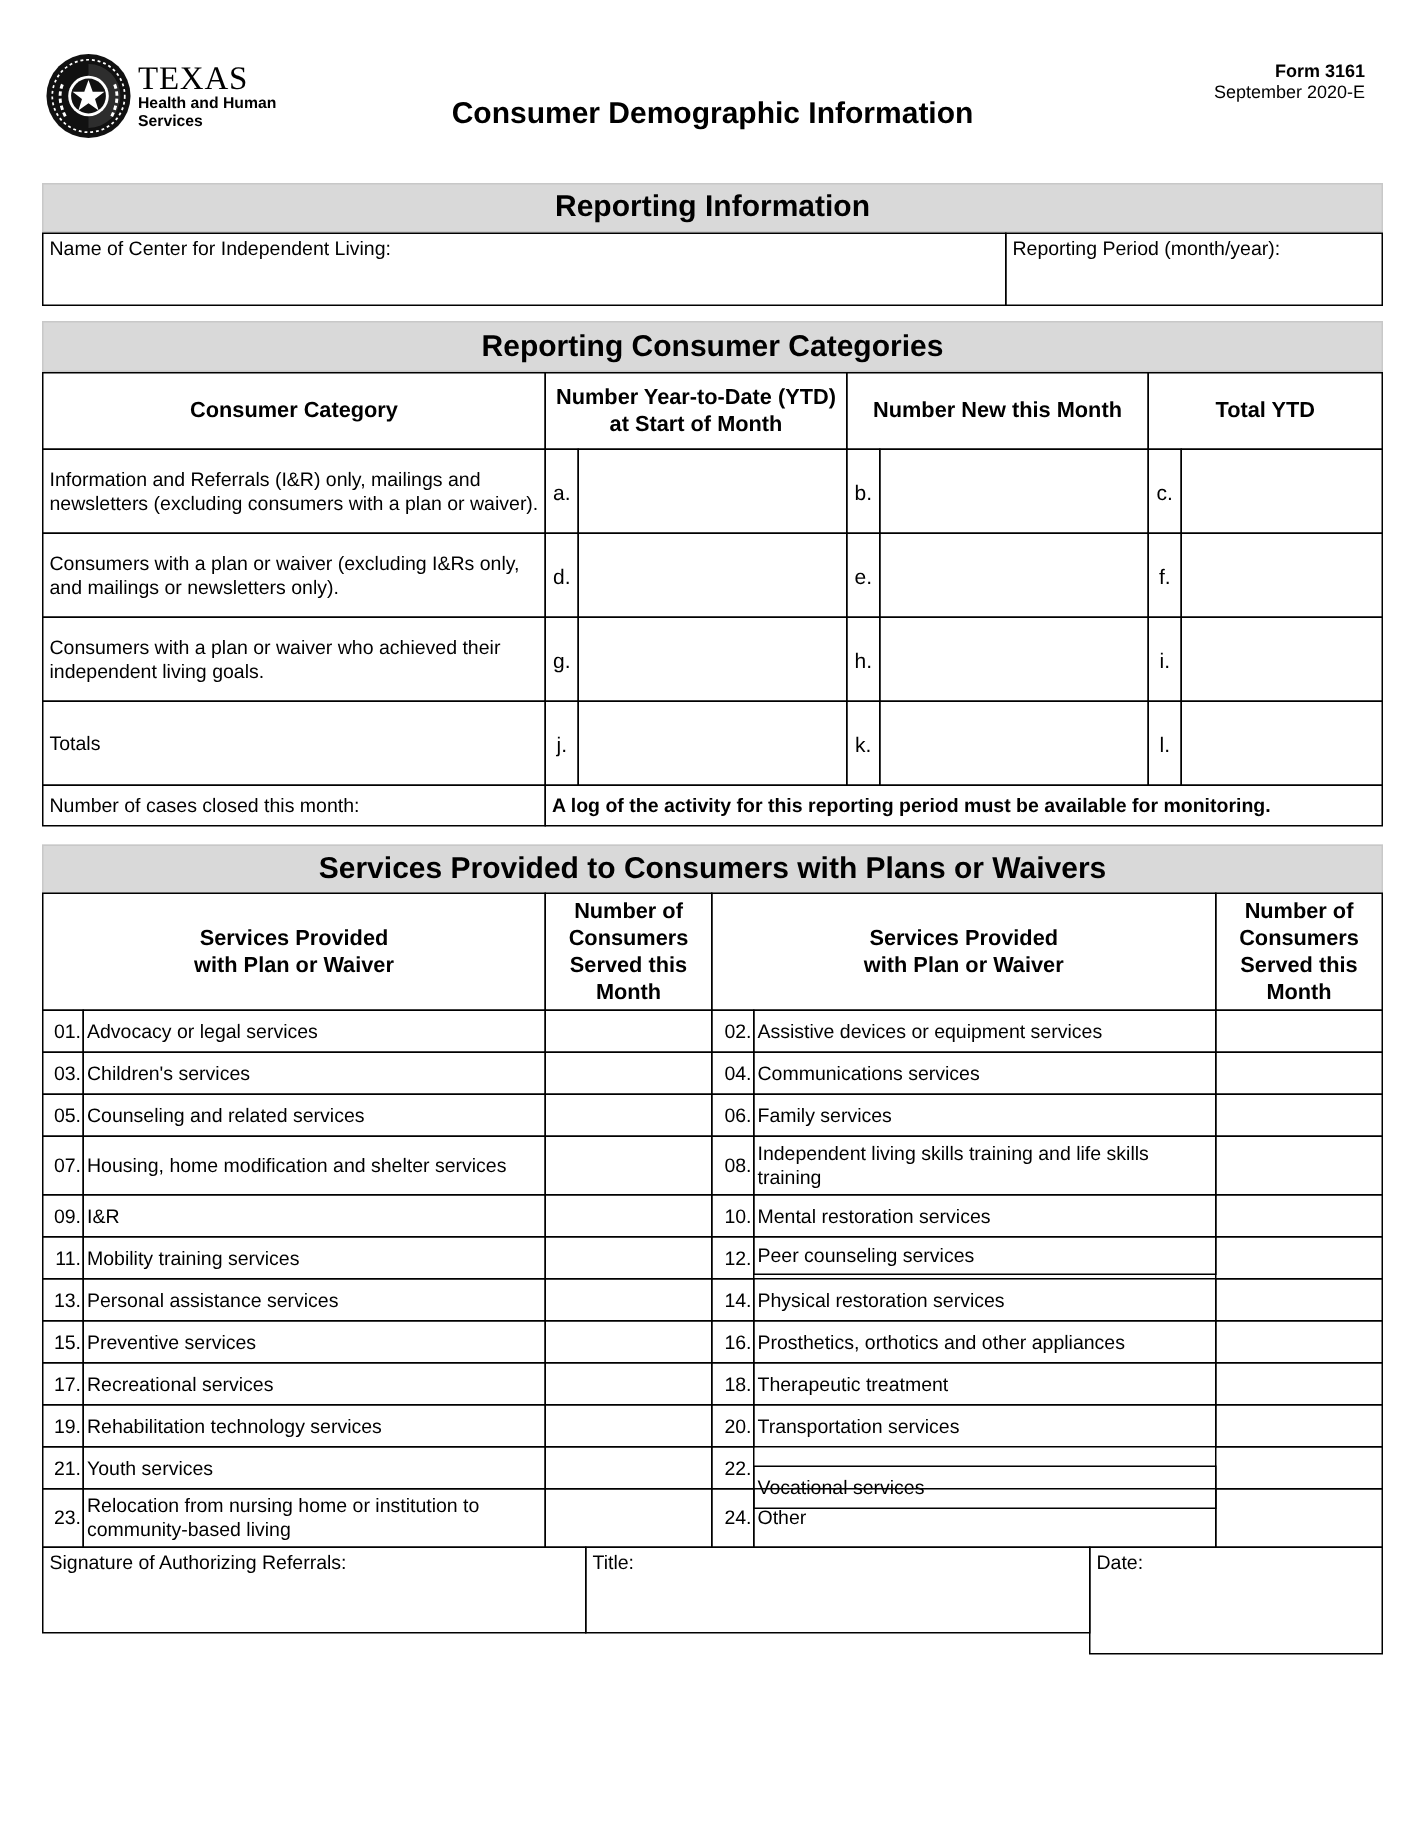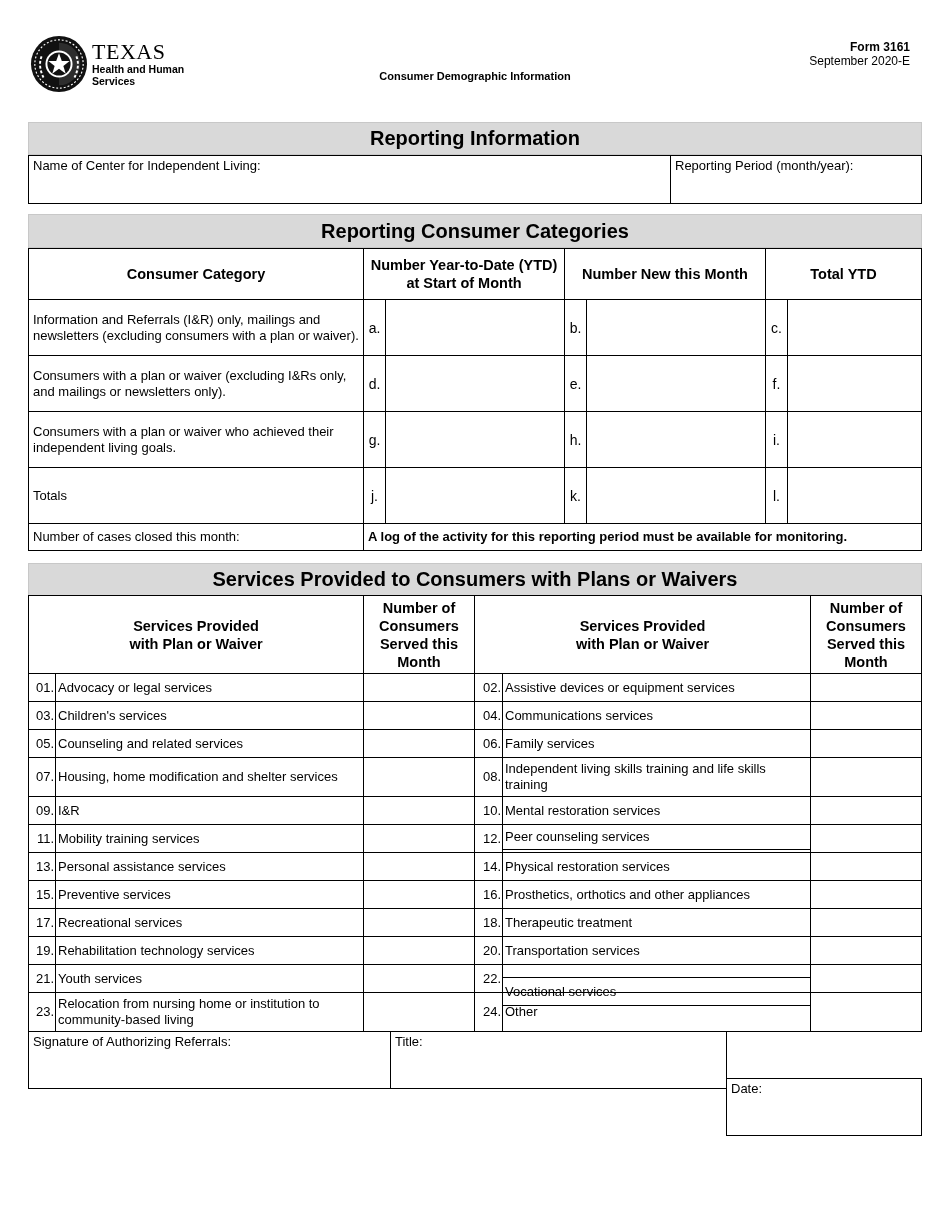--- a/index.html
+++ b/index.html
@@ -7,21 +7,21 @@
   .abs { position: absolute; box-sizing: border-box; }
   .logo { left: 30px; top: 34px; width: 160px; height: 60px; display: flex; align-items: center; }
   .seal { width: 58px; height: 58px; }
   .logo-text { margin-left: 4px; line-height: 1; }
   .logo-texas { font-family: "Liberation Serif", serif; font-size: 22px; letter-spacing: 0.5px; }
   .logo-sub { font-size: 10.5px; font-weight: bold; line-height: 12px; }
   .form-no { right: 40px; top: 40px; text-align: right; font-size: 12px; line-height: 14px; }
   .form-no .b { font-weight: bold; }
   .title-block { left: 0; width: 950px; top: 66px; text-align: center; }
   .program { font-size: 13px; line-height: 16px; }
-  .doc-title { font-size: 11px; font-weight: bold; line-height: 20px; }
+  .doc-title { font-size: 20px; font-weight: bold; line-height: 20px; }
 
   .band { left: 28px; width: 894px; background: #d9d9d9; border: 1px solid #c8c8c8; display: flex; align-items: center; justify-content: center; font-weight: bold; font-size: 20px; }
   .cell { border: 1px solid #000; font-size: 13px; line-height: 16px; padding: 2px 4px; background: transparent; }
   .hcell { display: flex; align-items: center; justify-content: center; text-align: center; font-weight: bold; font-size: 14.5px; line-height: 18px; }
   .vmid { display: flex; align-items: center; }
   .letter { display: flex; align-items: center; justify-content: center; font-size: 14px; }
   .num { display: flex; align-items: center; justify-content: flex-end; padding: 0 1px 0 0; font-size: 13px; }
   .input-field { background: transparent; }
 </style>
 </head>
@@ -193,15 +193,15 @@
     <div class="abs cell vmid" style="left: 502px; top: 992px; width: 309px; height: 40px; padding: 0px 2px;">Other</div>
     <div class="abs cell input-field" style="left: 810px; top: 992px; width: 112px; height: 40px;"></div>
   </div>
 
 <div class="abs cell" style="left:28px;top:1031px;width:363px;height:58px;">
   <span>Signature of Authorizing Referrals:</span>
 </div>
 <div class="abs cell" style="left:390px;top:1031px;width:337px;height:58px;">
   <span>Title:</span>
 </div>
-<div class="abs cell" style="left:726px;top:1078px;width:196px;height:58px;">
+<div class="abs cell" style="left:726px;top:1031px;width:196px;height:72px;">
   <span>Date:</span>
 </div>
 
 </body></html>

